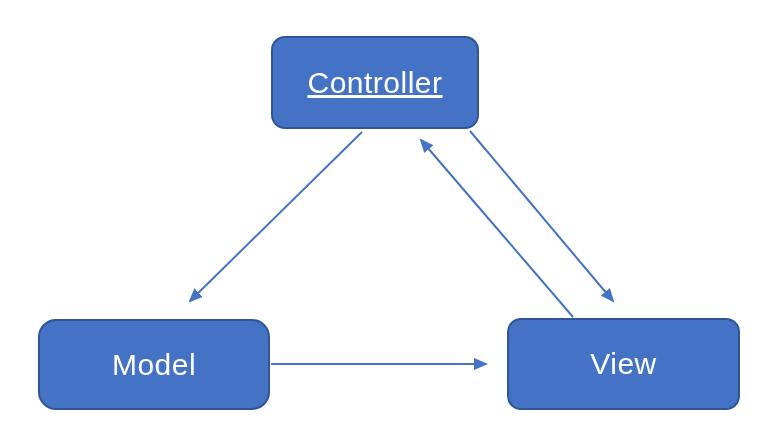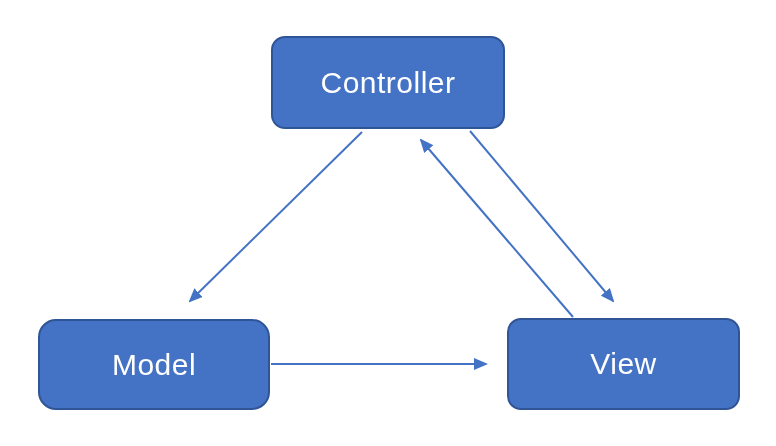--- a/index.html
+++ b/index.html
@@ -33,22 +33,23 @@
     justify-content: center;
     color: #ffffff;
     font-size: 30px;
     font-weight: 400;
     letter-spacing: 0.5px;
     user-select: none;
   }
   .node-controller {
     left: 271px;
     top: 36px;
-    width: 234px;
+    width: 208px;
     height: 93px;
+    text-decoration: underline;
   }
   .node-model {
     left: 38px;
     top: 319px;
     width: 232px;
     height: 91px;
     border-radius: 18px;
   }
   .node-view {
     left: 507px;

